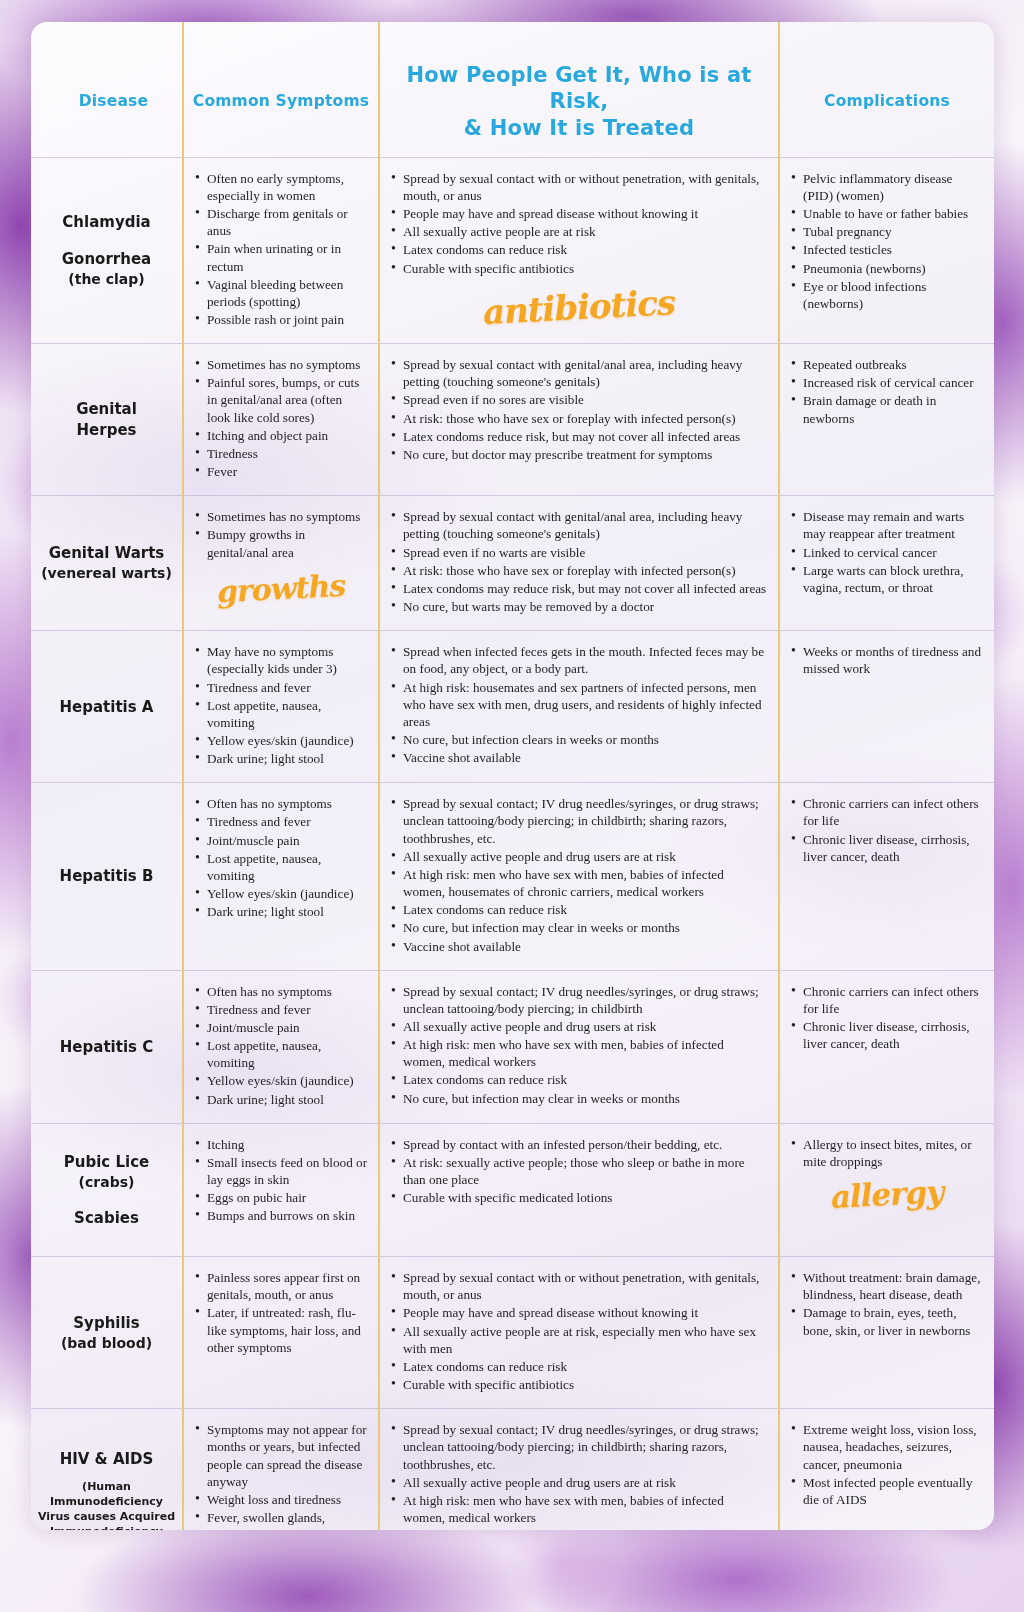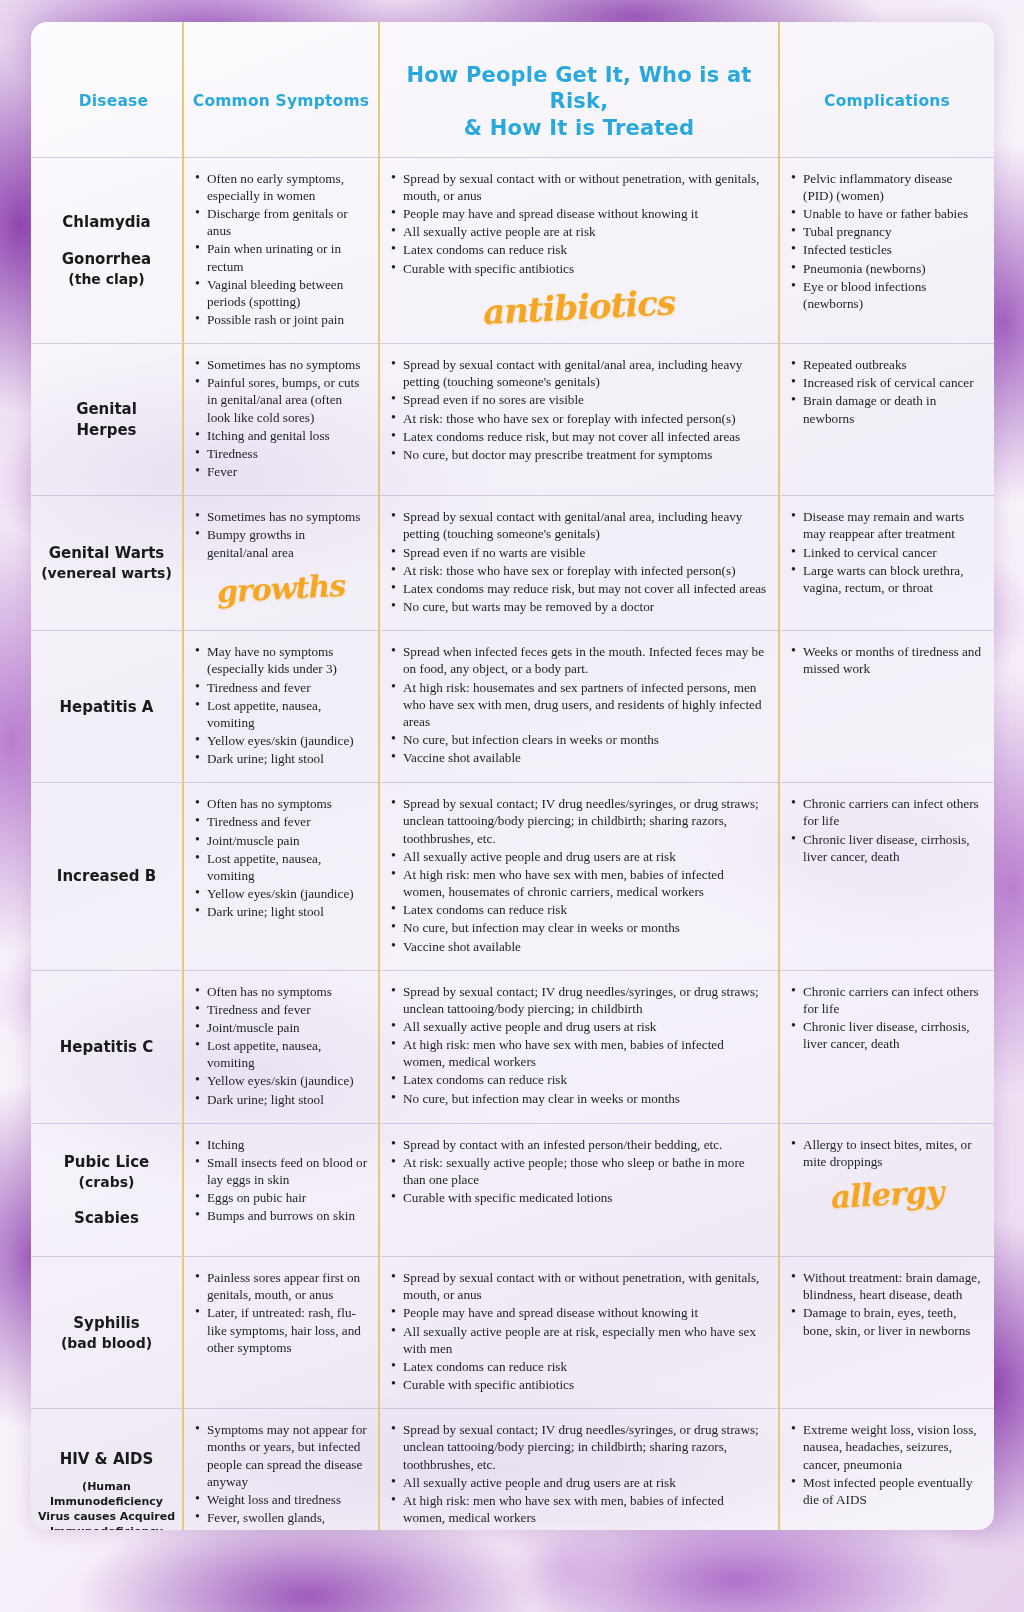--- a/index.html
+++ b/index.html
@@ -247,21 +247,21 @@
           </tr>
           <tr>
             <td class="disease">
               <span class="dname">Genital</span>
               <span class="dname">Herpes</span>
             </td>
             <td class="divL symptoms">
               <ul class="bl">
                 <li>Sometimes has no symptoms</li>
                 <li>Painful sores, bumps, or cuts in genital/anal area (often look like cold sores)</li>
-                <li>Itching and genital loss</li>
+                <li>Itching and object pain</li>
                 <li>Tiredness</li>
                 <li>Fever</li>
               </ul>
             </td>
             <td class="divL how">
               <ul class="bl">
                 <li>Spread by sexual contact with genital/anal area, including heavy petting (touching someone's genitals)</li>
                 <li>Spread even if no sores are visible</li>
                 <li>At risk: those who have sex or foreplay with infected person(s)</li>
                 <li>Latex condoms reduce risk, but may not cover all infected areas</li>
@@ -327,21 +327,21 @@
               </ul>
             </td>
             <td class="divL compl">
               <ul class="bl">
                 <li>Weeks or months of tiredness and missed work</li>
               </ul>
             </td>
           </tr>
           <tr>
             <td class="disease">
-              <span class="dname">Increased B</span>
+              <span class="dname">Hepatitis B</span>
             </td>
             <td class="divL symptoms">
               <ul class="bl">
                 <li>Often has no symptoms</li>
                 <li>Tiredness and fever</li>
                 <li>Joint/muscle pain</li>
                 <li>Lost appetite, nausea, vomiting</li>
                 <li>Yellow eyes/skin (jaundice)</li>
                 <li>Dark urine; light stool</li>
               </ul>

